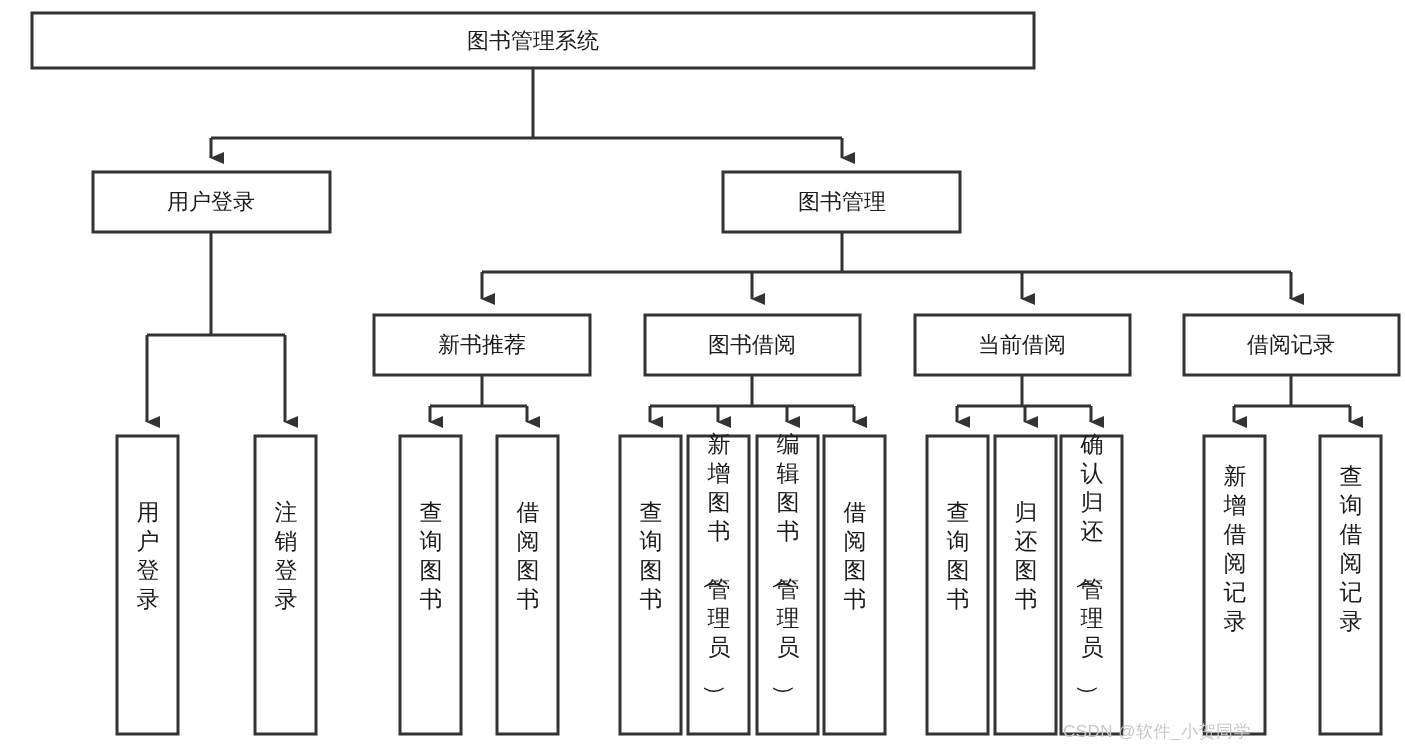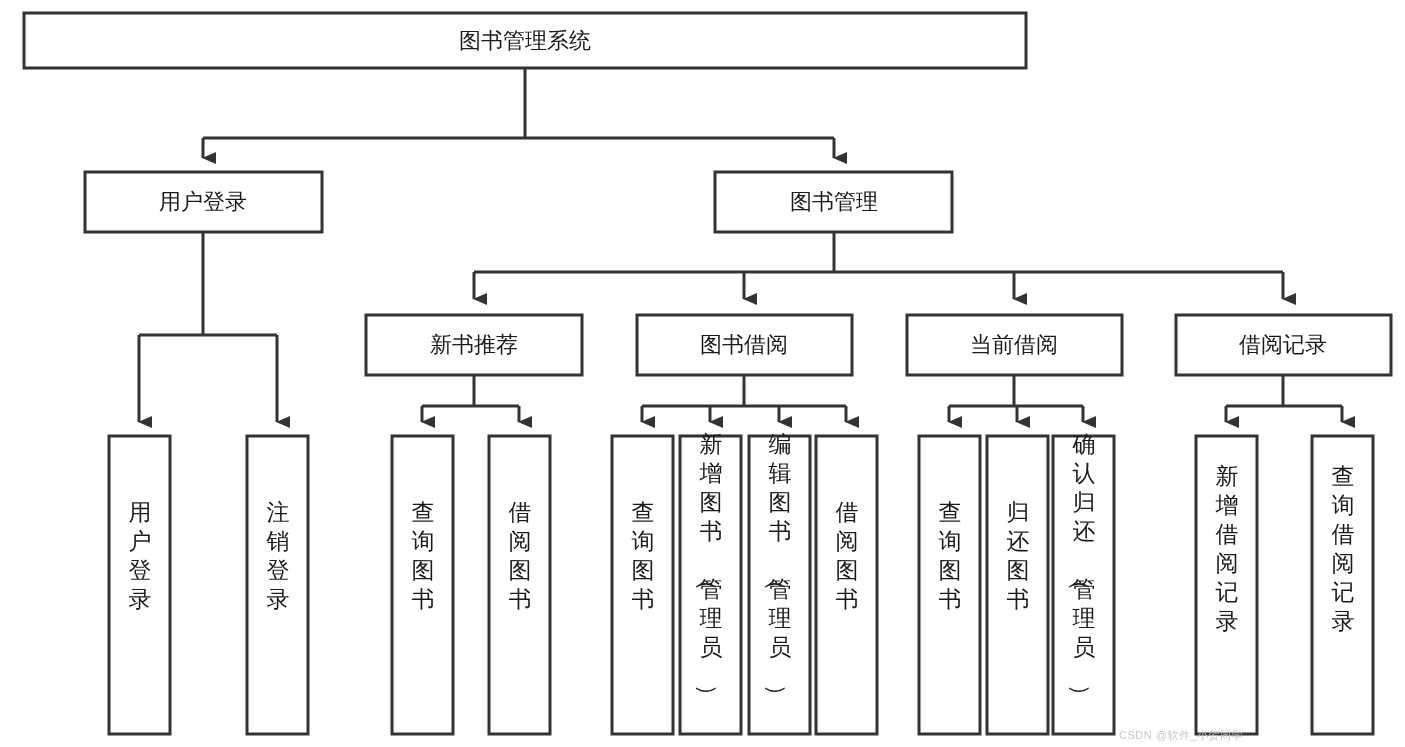--- a/index.html
+++ b/index.html
@@ -9,21 +9,21 @@
   }
   body {
     width: 1405px;
     height: 747px;
     font-family: "Liberation Sans", sans-serif;
     overflow: hidden;
     position: relative;
   }
   #diagram-root {
     position: absolute;
-    left: 4px;
+    left: 12px;
     top: 0;
     width: 1247px;
     height: 747px;
   }
   svg.diagram {
     display: block;
     width: 1405px;
     height: 747px;
   }
   .node-rect {
@@ -50,21 +50,21 @@
     fill: none;
   }
   .arrow-head {
     fill: #333333;
   }
   .watermark {
     position: absolute;
     right: 8px;
     bottom: 4px;
     font-family: "Liberation Sans", sans-serif;
-    font-size: 11px;
+    font-size: 17px;
     color: #c7c7c7;
     white-space: nowrap;
     letter-spacing: 0.5px;
     pointer-events: none;
   }
 </style>
 </head>
 <body>
 
 <div id="diagram-root">

